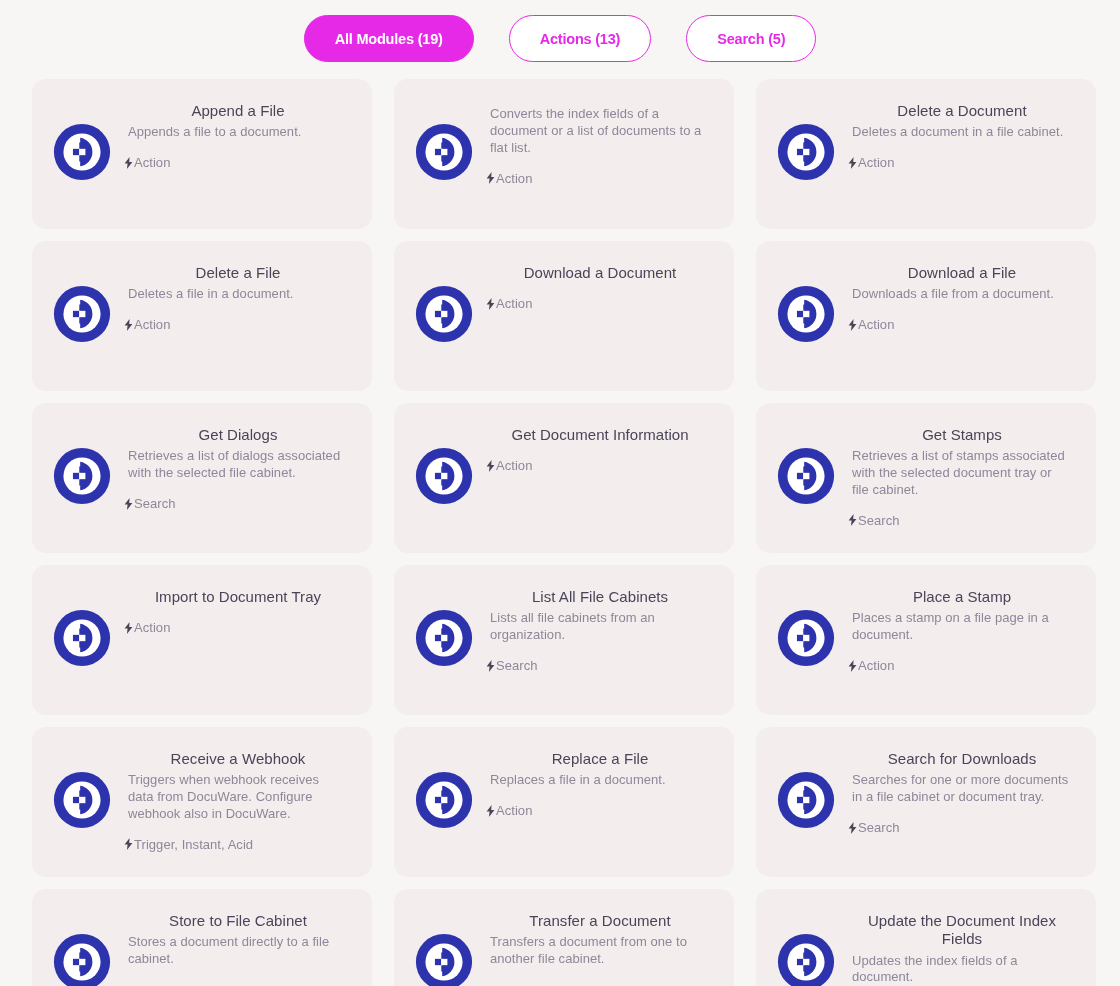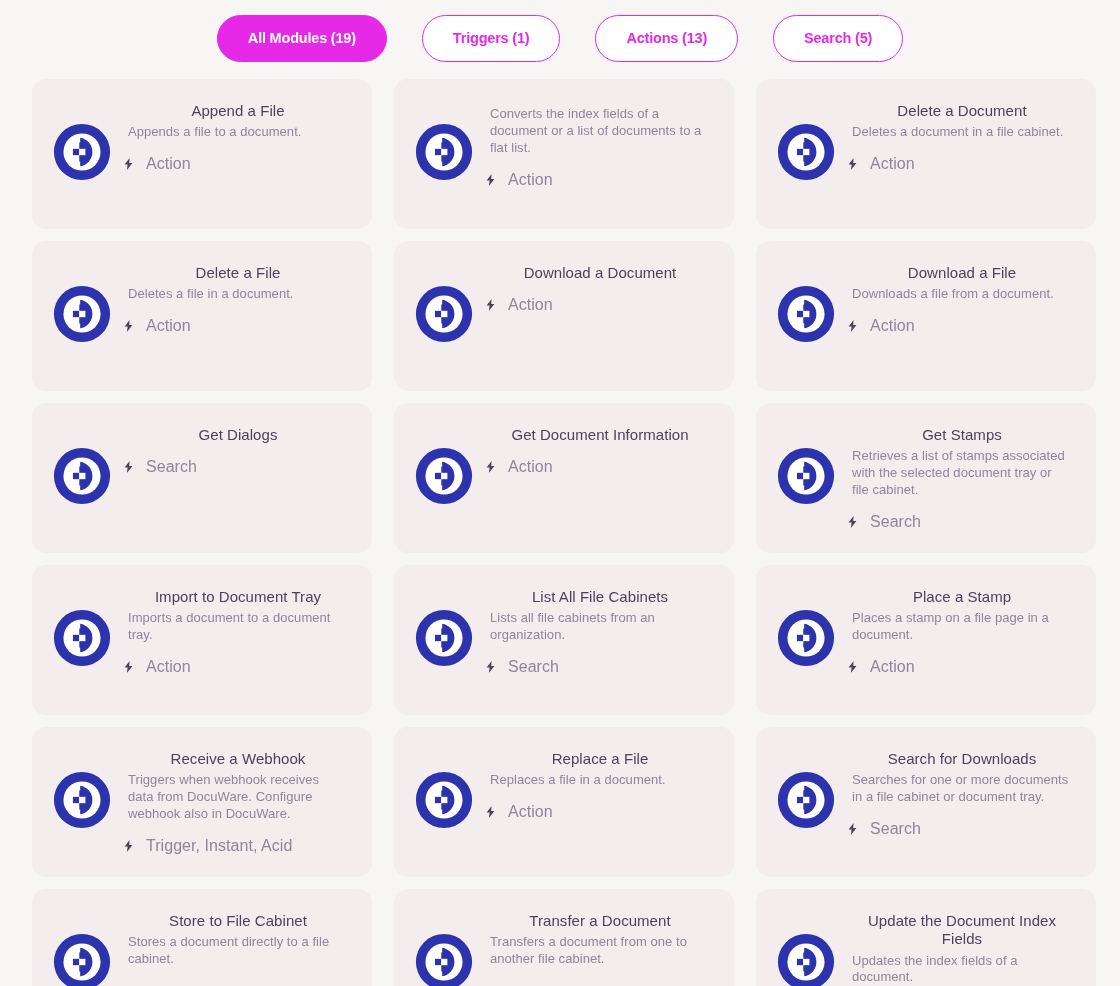--- a/index.html
+++ b/index.html
@@ -19,21 +19,21 @@
     width: 1120px;
     height: 986px;
     position: relative;
     box-sizing: border-box;
   }
 
   
   .filter-bar {
     display: flex;
     justify-content: center;
-    align-items: center;
+    align-items: flex-end;
     gap: 35px;
     padding-top: 14px;
     height: 48px;
     box-sizing: content-box;
   }
   .pill {
     height: 47px;
     border-radius: 26px;
     display: flex;
     align-items: center;
@@ -110,45 +110,44 @@
   }
   .card-desc {
     font-size: 13px;
     line-height: 1.30;
     color: #8d8799;
     margin: 4px;
     letter-spacing: 0.05px;
   }
   .card-tag {
     margin-top: 14px;
-    font-size: 16px;
+    font-size: 13px;
     color: #8d8799;
     display: flex;
     align-items: center;
-    gap: 13px;
+    gap: 1px;
     letter-spacing: 0.05px;
   }
   .bolt {
     display: inline-block;
     width: 9px;
     height: 12px;
     flex: 0 0 auto;
     position: relative;
     top: 0px;
   }
   .bolt svg { display: block; }
 </style>
 </head>
 <body>
 
 <div class="page">
 
   <div class="filter-bar">
       <div class="pill active">All Modules (19)</div>
-      <div class="pill inactive">Triggers (1)</div>
       <div class="pill inactive">Actions (13)</div>
       <div class="pill inactive">Search (5)</div>
     </div>
 
   <div class="grid">
       <div class="card">
         <div class="card-icon-wrap">
           <svg class="logo" viewBox="0 0 64 64" xmlns="http://www.w3.org/2000/svg">
             <circle cx="32" cy="32" r="31" fill="#2d32ad"></circle>
             <circle cx="32" cy="32" r="20.5" fill="#ffffff"></circle>
@@ -309,20 +308,21 @@
             <path d="M30 16.2 A16 16 0 0 1 30 47.8 Z" fill="#2d32ad"></path>
             <rect x="22" y="28.5" width="7" height="7" fill="#2d32ad"></rect>
             <rect x="29" y="21.5" width="7" height="7" fill="#2d32ad"></rect>
             <rect x="29" y="35.5" width="7" height="7" fill="#2d32ad"></rect>
             <rect x="29" y="28.5" width="7" height="7" fill="#ffffff"></rect>
             <rect x="36" y="28.5" width="6" height="7" fill="#2d32ad"></rect>
           </svg>
         </div>
         <div class="card-body">
           <div class="card-title">Get Dialogs</div>
+          <div class="card-desc">Retrieves a list of dialogs associated with the selected file cabinet.</div>
           <div class="card-tag">
             <span class="bolt">
               <svg width="9" height="12" viewBox="0 0 9 12" xmlns="http://www.w3.org/2000/svg">
                 <path d="M5.6 0 L0.6 6.6 H3.6 L2.9 12 L8.4 4.9 H5.2 Z" fill="#4a4458"></path>
               </svg>
             </span>
             <span>Search</span>
           </div>
         </div>
       </div>
@@ -385,21 +385,20 @@
             <path d="M30 16.2 A16 16 0 0 1 30 47.8 Z" fill="#2d32ad"></path>
             <rect x="22" y="28.5" width="7" height="7" fill="#2d32ad"></rect>
             <rect x="29" y="21.5" width="7" height="7" fill="#2d32ad"></rect>
             <rect x="29" y="35.5" width="7" height="7" fill="#2d32ad"></rect>
             <rect x="29" y="28.5" width="7" height="7" fill="#ffffff"></rect>
             <rect x="36" y="28.5" width="6" height="7" fill="#2d32ad"></rect>
           </svg>
         </div>
         <div class="card-body">
           <div class="card-title">Import to Document Tray</div>
-          <div class="card-desc">Imports a document to a document tray.</div>
           <div class="card-tag">
             <span class="bolt">
               <svg width="9" height="12" viewBox="0 0 9 12" xmlns="http://www.w3.org/2000/svg">
                 <path d="M5.6 0 L0.6 6.6 H3.6 L2.9 12 L8.4 4.9 H5.2 Z" fill="#4a4458"></path>
               </svg>
             </span>
             <span>Action</span>
           </div>
         </div>
       </div>

